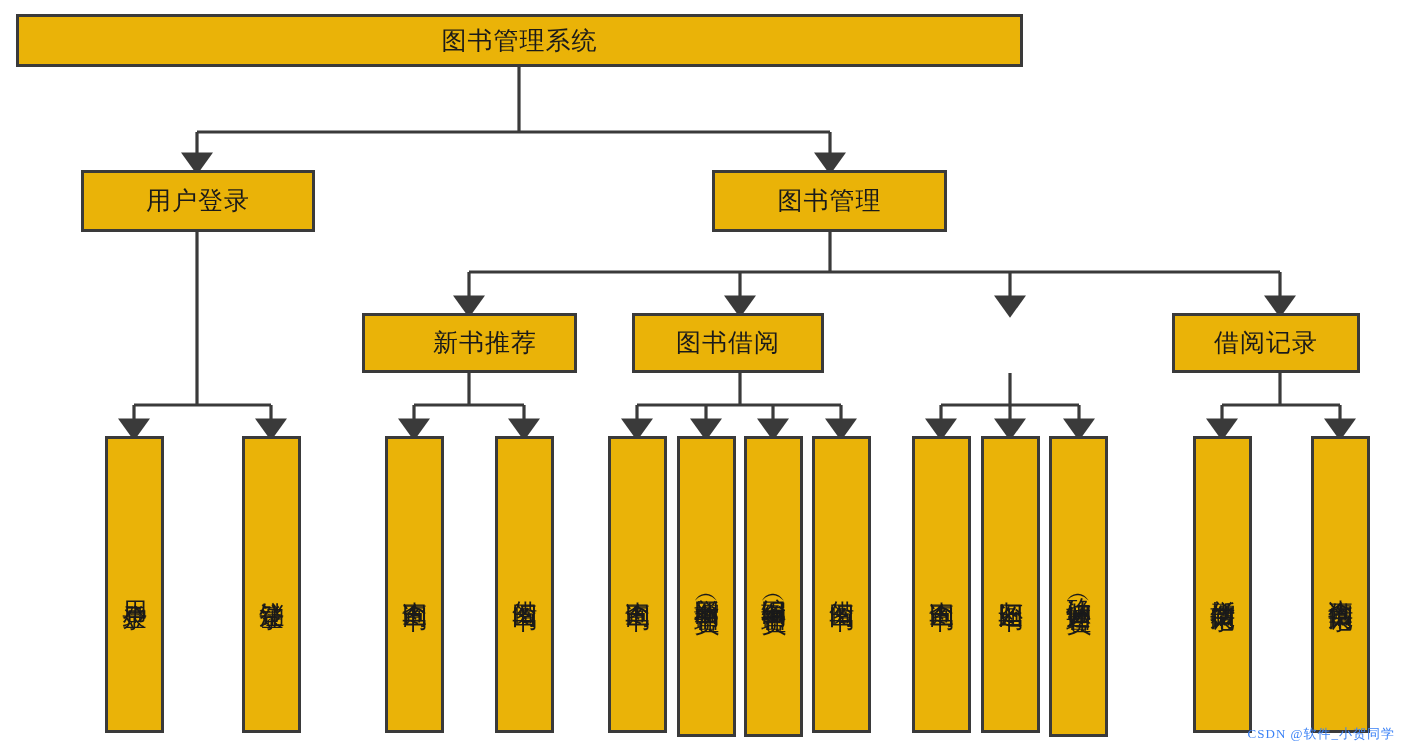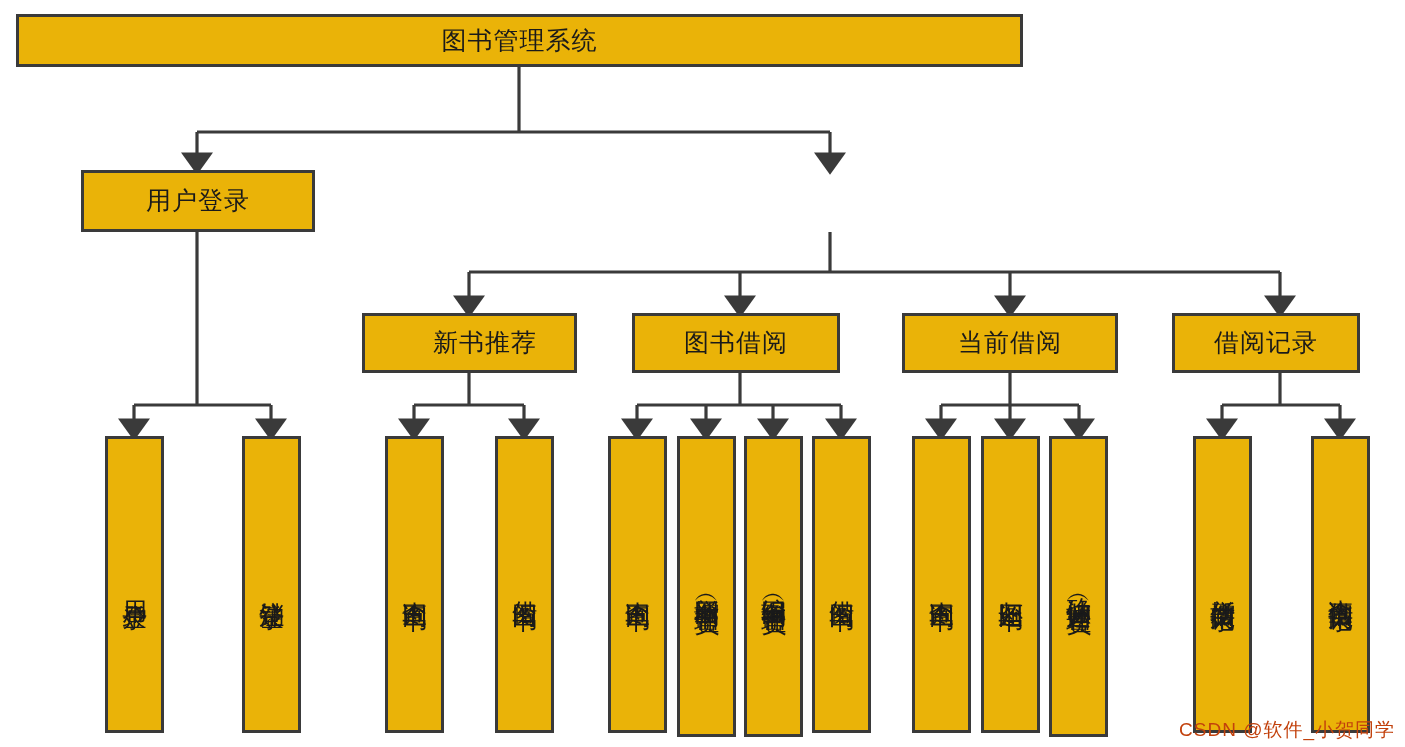--- a/index.html
+++ b/index.html
@@ -47,25 +47,25 @@
     left: 0;
     top: 0;
     width: 1405px;
     height: 747px;
     pointer-events: none;
   }
   .watermark {
     position: absolute;
     right: 10px;
     bottom: 4px;
-    font-size: 19px;
-    color: #c2410c;
+    font-size: 13px;
+    color: #3b82f6;
     letter-spacing: 1px;
     white-space: nowrap;
-    font-family: Liberation Sans, sans-serif;
+    font-family: Liberation Serif, serif;
   }
 </style>
 </head>
 <body>
 
 <div id="canvas">
 
   <svg id="connectors" viewBox="0 0 1405 747" xmlns="http://www.w3.org/2000/svg">
     <defs>
       <marker id="arrow" markerWidth="10" markerHeight="10" refX="3" refY="5" orient="auto" markerUnits="strokeWidth">
@@ -112,24 +112,24 @@
       <path d="M1280,373 L1280,405"></path>
       <path d="M1222,405 L1340,405"></path>
       <path d="M1222,405 L1222,428" marker-end="url(#arrow)"></path>
       <path d="M1340,405 L1340,428" marker-end="url(#arrow)"></path>
     </g>
   </svg>
 
   <div class="node horiz" style="left:16px; top:14px; width:1007px; height:53px;">图书管理系统</div>
 
   <div class="node horiz" style="left:81px; top:170px; width:234px; height:62px;">用户登录</div>
+  <div class="node horiz" style="left:712px; top:170px; width:235px; height:62px;">图书管理</div>
 
   <div class="node horiz" style="left:362px; top:313px; width:215px; height:60px;padding-left:31px;">新书推荐</div>
-  <div class="node horiz" style="left:632px; top:313px; width:208px; height:60px;">图书借阅</div>
-  <div class="node horiz" style="left:902px; top:313px; width:216px; height:60px;">当前借阅</div>
+  <div class="node horiz" style="left:632px; top:313px; width:192px; height:60px;">图书借阅</div>
   <div class="node horiz" style="left:1172px; top:313px; width:188px; height:60px;">借阅记录</div>
 
   <div class="node vert" style="left:105px; top:436px; width:59px; height:297px;">用户登录</div>
   <div class="node vert" style="left:242px; top:436px; width:59px; height:297px;">注销登录</div>
 
   <div class="node vert" style="left:385px; top:436px; width:59px; height:297px;">查询图书</div>
   <div class="node vert" style="left:495px; top:436px; width:59px; height:297px;">借阅图书</div>
 
   <div class="node vert" style="left:608px; top:436px; width:59px; height:297px;">查询图书</div>
   <div class="node vert" style="left:677px; top:436px; width:59px; height:301px;">新增图书（管理员）</div>

